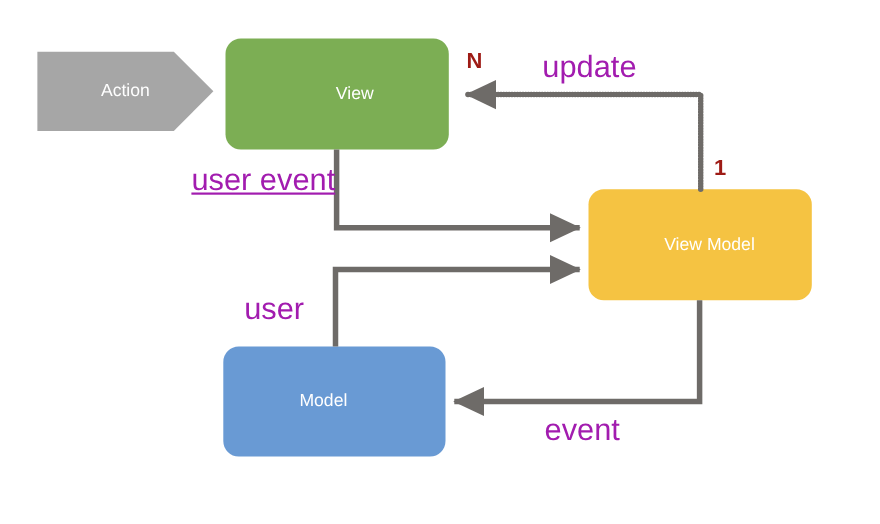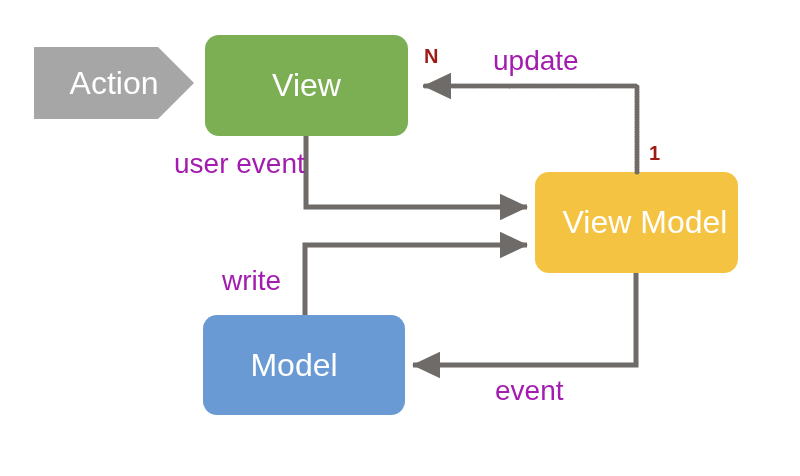--- a/index.html
+++ b/index.html
@@ -21,50 +21,50 @@
     top: 0;
     width: 800px;
     height: 476px;
   }
   .node-label {
     position: absolute;
     display: flex;
     align-items: center;
     justify-content: center;
     color: #ffffff;
-    font-size: 32px;
+    font-size: 16px;
     font-family: "Liberation Sans", sans-serif;
     pointer-events: none;
     white-space: nowrap;
   }
   .edge-label {
     position: absolute;
     color: #a21caf;
     font-size: 28px;
     font-family: "Liberation Sans", sans-serif;
     white-space: nowrap;
   }
   .card-label {
     position: absolute;
     color: #9E1B15;
     font-size: 20px;
     font-weight: bold;
     font-family: "Liberation Sans", sans-serif;
     white-space: nowrap;
   }
   
-  #node-view { left: 205px; top: 35px; width: 203px; height: 101px; }
+  #node-view { left: 205px; top: 35px; width: 203px; height: 101px; padding-left: 16px; }
   
   #node-viewmodel { left: 535px; top: 172px; width: 220px; height: 101px; }
   
   #node-model { left: 203px; top: 315px; width: 182px; height: 100px; }
   
   #node-action { left: 34px; top: 47px; width: 160px; height: 72px; }
   
-  #label-user-event { left: 174px; top: 148px; }
+  #label-user-event { left: 174px; top: 148px; text-decoration: underline; }
   #label-read       { left: 222px; top: 265px; }
   #label-write      { left: 495px; top: 375px; }
   #label-update     { left: 493px; top: 45px; }
   
   #label-n { left: 424px; top: 45px; }
   #label-one { left: 649px; top: 142px; }
 </style>
 </head>
 <body>
 
@@ -100,21 +100,21 @@
   <div class="node-label" id="node-action">Action</div>
 
   <div class="node-label" id="node-view">View</div>
 
   <div class="node-label" id="node-viewmodel">View Model</div>
 
   <div class="node-label" id="node-model">Model</div>
 
   <div class="edge-label" id="label-user-event">user event</div>
 
-  <div class="edge-label" id="label-read">write</div>
+  <div class="edge-label" id="label-read">user</div>
 
   <div class="edge-label" id="label-write">event</div>
 
   <div class="edge-label" id="label-update">update</div>
 
   <div class="card-label" id="label-n">N</div>
 
   <div class="card-label" id="label-one">1</div>
 
 </div>

